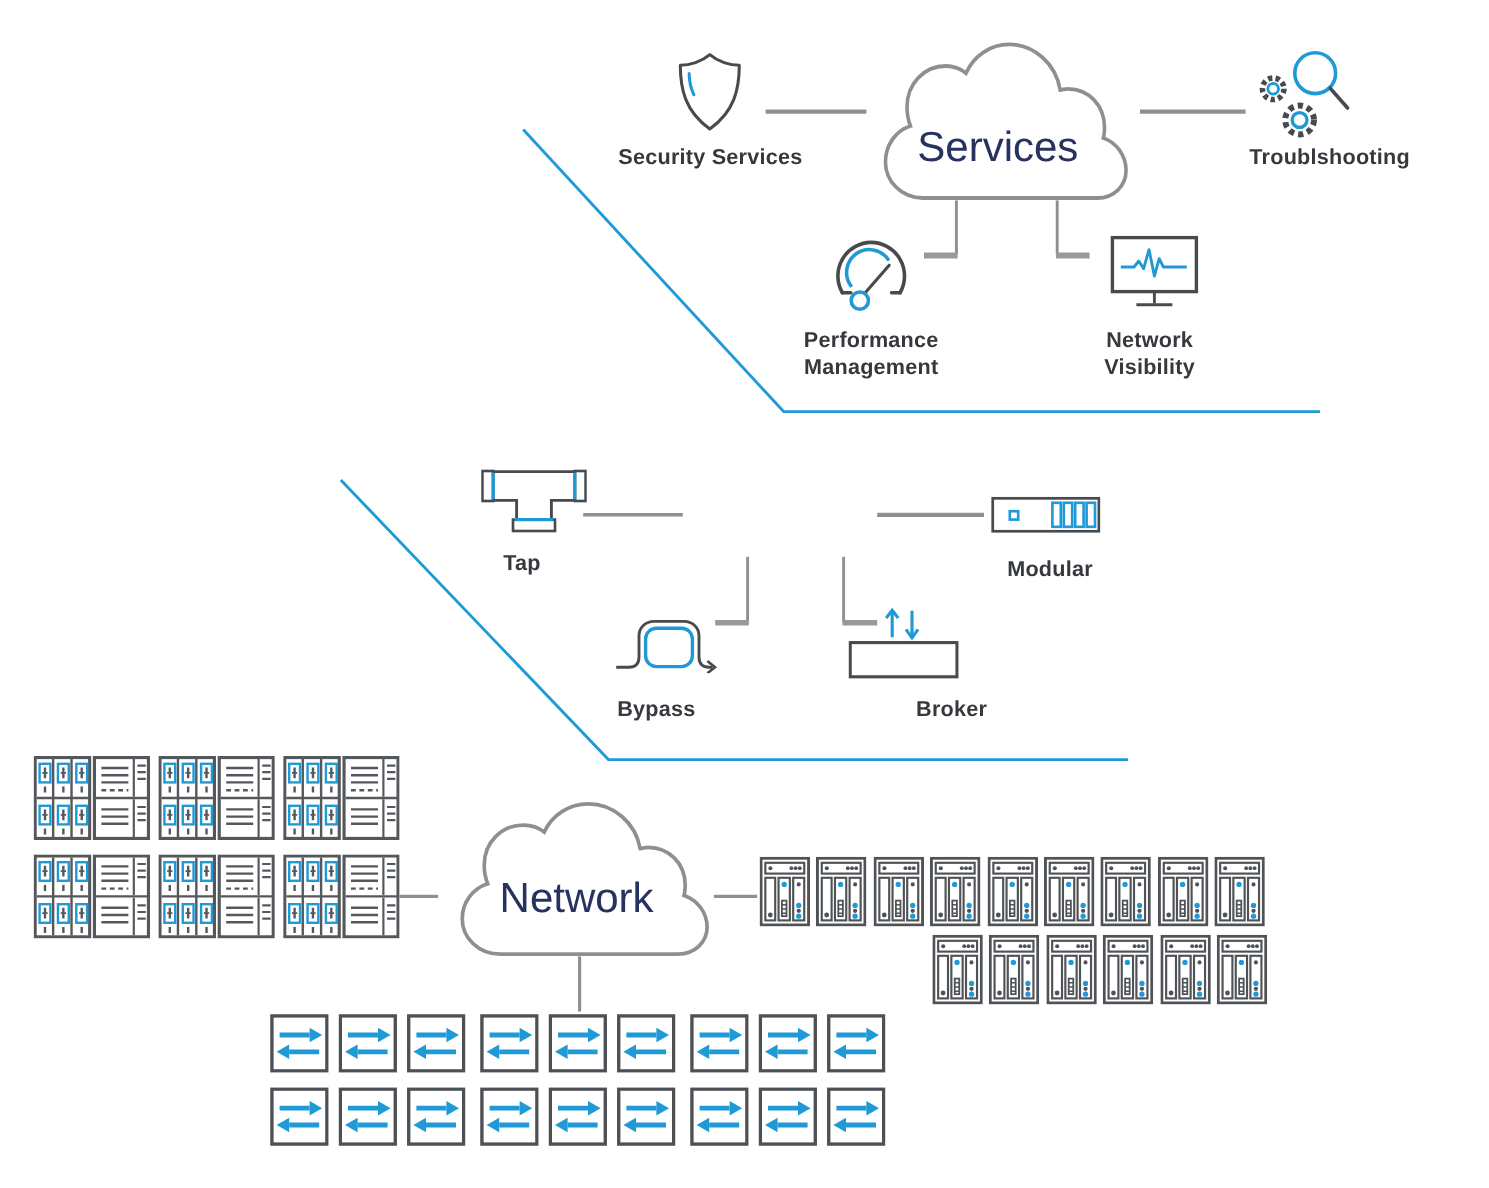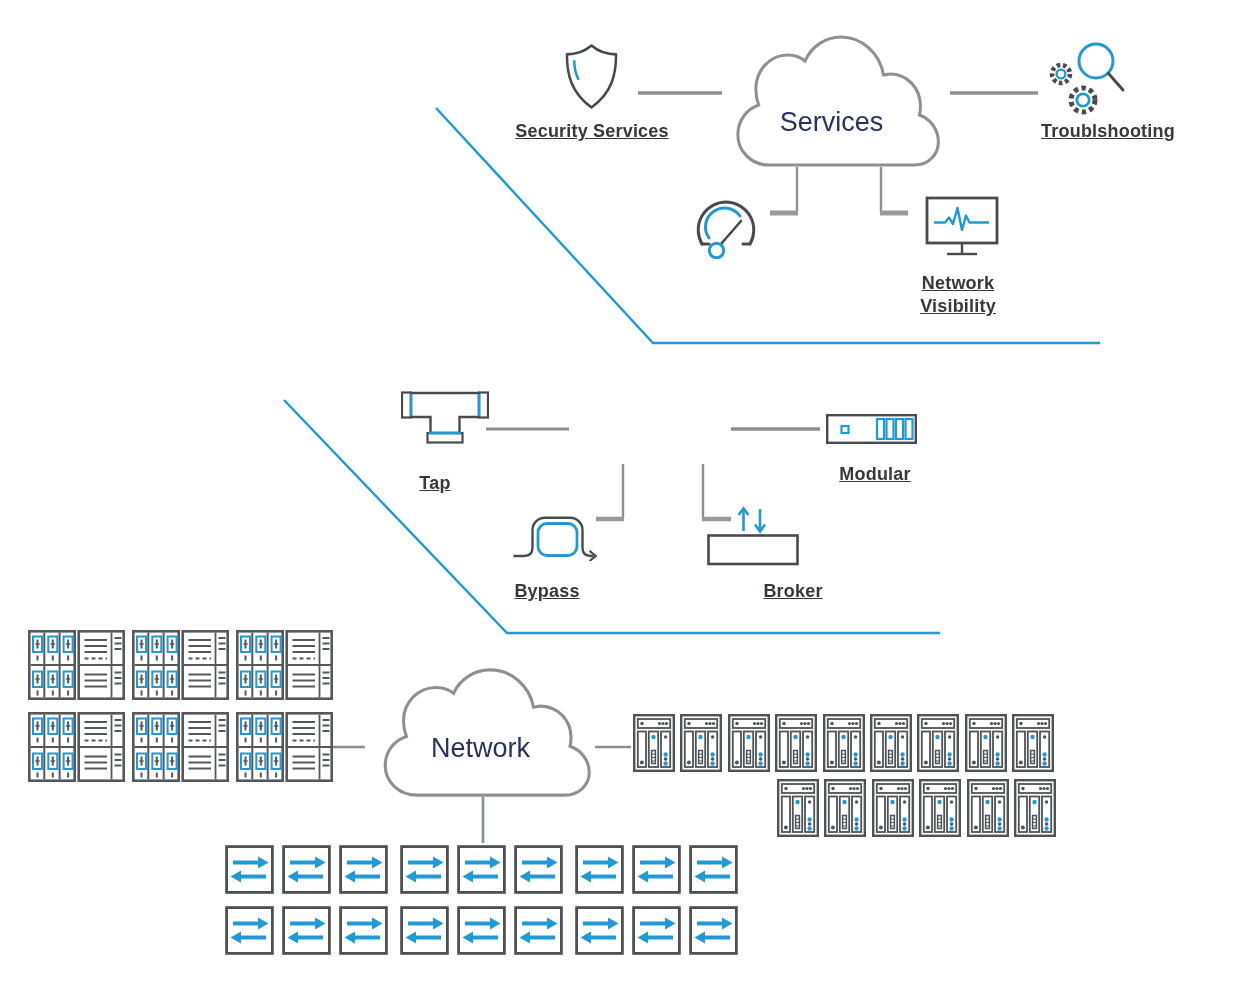--- a/index.html
+++ b/index.html
@@ -4,24 +4,24 @@
 <style>
   html,body{margin:0;padding:0;background:#ffffff;}
   .canvas{
     position:relative;width:1241px;height:990px;background:#ffffff;overflow:hidden;
     font-family:"Liberation Sans",sans-serif;
   }
   .overlay{position:absolute;left:0;top:0;width:1241px;height:990px;}
   .icon{position:absolute;}
   .label{
     position:absolute;font-size:18px;font-weight:bold;color:#35393d;
-    text-align:center;line-height:23px;letter-spacing:.2px;text-decoration:underline;
+    text-align:center;line-height:23px;letter-spacing:.2px;
   }
   .title{
-    position:absolute;font-size:27px;font-weight:400;color:#28325f;
+    position:absolute;font-size:35px;font-weight:400;color:#28325f;
     text-align:center;line-height:31px;
   }
   .vis-box{
     position:absolute;left:569px;top:390px;width:161px;height:74px;
     border:2.2px solid #8d9093;background:#ffffff;box-sizing:border-box;
     display:flex;align-items:center;justify-content:center;
   }
   .vis-box .title{position:static;}
   .racks{
     position:absolute;left:28px;top:630px;display:grid;
@@ -208,33 +208,37 @@
   <div class="label" style="left:492px;top:120px;width:200px">Security Services</div>
 
   <svg class="icon" style="left:1046px;top:40px;width:82px;height:78px" viewBox="0 0 82 78">
       <use href="#gears-magnifier"></use>
     </svg>
   <div class="label" style="left:1008px;top:120px;width:200px">Troublshooting</div>
 
   <svg class="icon" style="left:688px;top:194px;width:76px;height:66px" viewBox="0 0 76 66">
       <use href="#gauge"></use>
     </svg>
+  <div class="label" style="left:626px;top:272px;width:200px">
+    <div>Performance</div>
+    <div>Management</div>
+  </div>
 
   <svg class="icon" style="left:924px;top:196px;width:76px;height:64px" viewBox="0 0 76 64">
       <use href="#monitor"></use>
     </svg>
   <div class="label" style="left:858px;top:272px;width:200px">
     <div>Network</div>
     <div>Visibility</div>
   </div>
 
   <svg class="icon" style="left:401px;top:387px;width:88px;height:58px" viewBox="0 0 88 58">
       <use href="#tap"></use>
     </svg>
-  <div class="label" style="left:385px;top:472px;width:100px">Tap</div>
+  <div class="label" style="left:385px;top:458px;width:100px">Tap</div>
 
 
   <svg class="icon" style="left:826px;top:414px;width:91px;height:30px" viewBox="0 0 91 30">
       <use href="#modular"></use>
     </svg>
   <div class="label" style="left:800px;top:463px;width:150px">Modular</div>
 
   <svg class="icon" style="left:512px;top:515px;width:88px;height:46px" viewBox="0 0 88 46">
       <use href="#bypass"></use>
     </svg>

